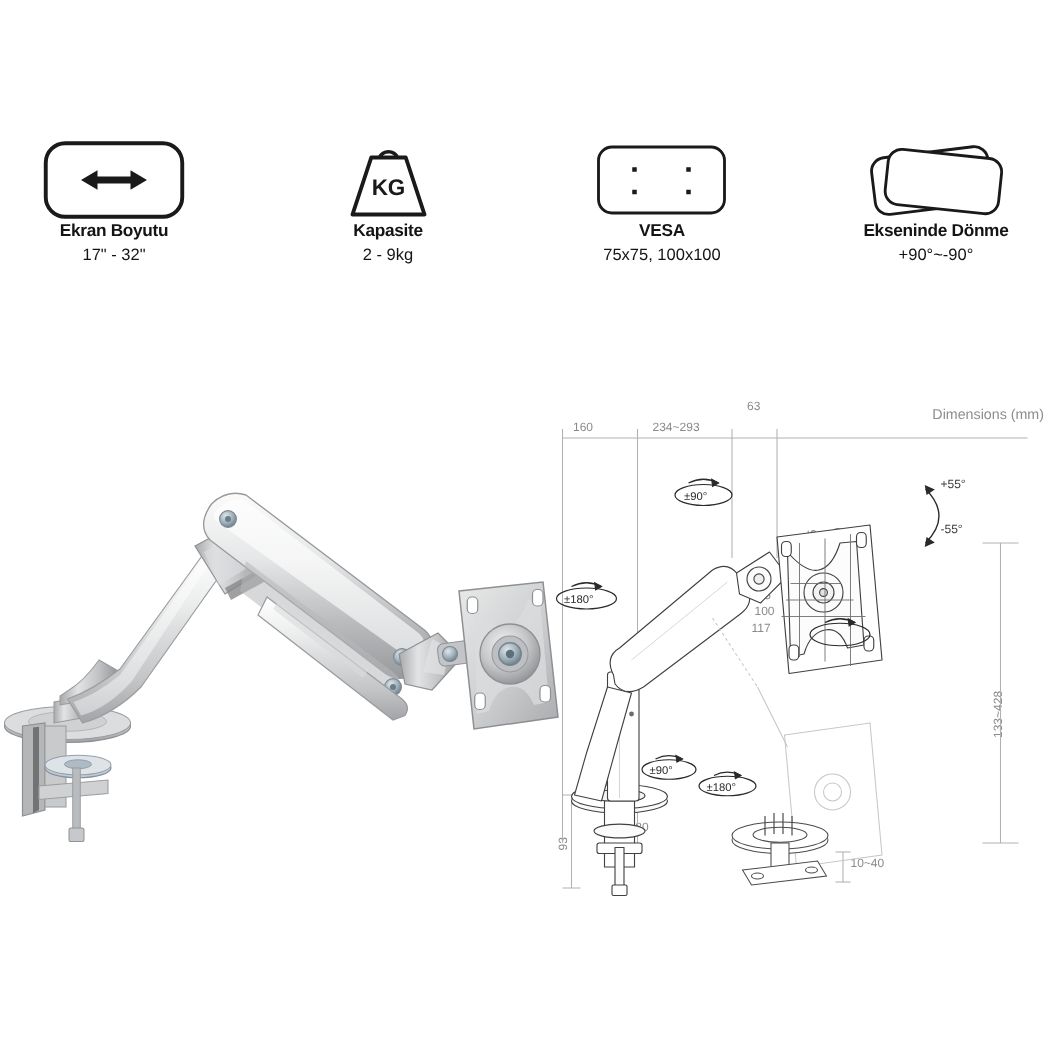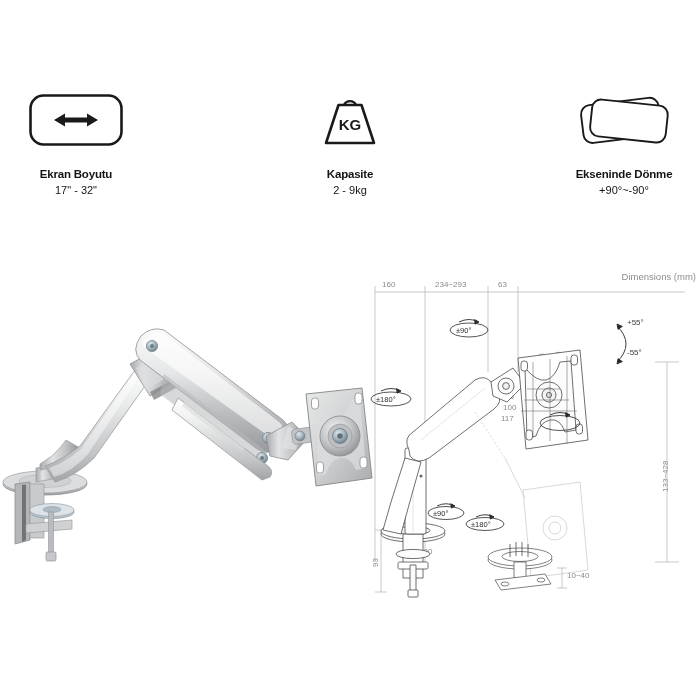--- a/index.html
+++ b/index.html
@@ -37,21 +37,21 @@
   .feature-icon {
     height: 56px;
     display: flex;
     align-items: center;
     justify-content: center;
   }
   .feature-title {
     font-size: 11.5px;
     font-weight: bold;
     letter-spacing: -0.2px;
-    margin-top: 20px;
+    margin-top: 0;
     text-align: center;
     white-space: nowrap;
     color: #141414;
   }
   .feature-value {
     font-size: 11px;
     margin-top: 4px;
     text-align: center;
     white-space: nowrap;
     color: #141414;
@@ -126,20 +126,33 @@
       <svg width="76" height="56" viewBox="0 0 76 56">
         <path d="M32 13 a6.6 6.6 0 0 1 12 0" fill="none" stroke="#1a1a1a" stroke-width="2.4"></path>
         <path d="M26.5 13 L49.5 13 L62 51 L14 51 Z" fill="#ffffff" stroke="#1a1a1a" stroke-width="2.6" stroke-linejoin="round"></path>
         <text x="38" y="38" text-anchor="middle" font-family="Liberation Sans, sans-serif" font-size="15" font-weight="bold" fill="#1a1a1a">KG</text>
       </svg>
     </div>
     <div class="feature-title">Kapasite</div>
     <div class="feature-value">2 - 9kg</div>
   </div>
 
+  <div class="feature-cell">
+    <div class="feature-icon">
+      <svg width="88" height="54" viewBox="0 0 88 54">
+        <rect x="2" y="5" width="84" height="44" rx="9" ry="9" fill="#ffffff" stroke="#1a1a1a" stroke-width="1.9"></rect>
+        <rect x="24.5" y="18.5" width="3" height="3" fill="#1a1a1a"></rect>
+        <rect x="60.5" y="18.5" width="3" height="3" fill="#1a1a1a"></rect>
+        <rect x="24.5" y="33.5" width="3" height="3" fill="#1a1a1a"></rect>
+        <rect x="60.5" y="33.5" width="3" height="3" fill="#1a1a1a"></rect>
+      </svg>
+    </div>
+    <div class="feature-title">VESA</div>
+    <div class="feature-value">75x75, 100x100</div>
+  </div>
 
 
 
   <div class="feature-cell">
     <div class="feature-icon">
       <svg width="98" height="56" viewBox="0 0 98 56">
         <g transform="rotate(-7 49 28)">
           <rect x="7" y="9" width="78" height="38" rx="9" ry="9" fill="#ffffff" stroke="#1a1a1a" stroke-width="1.9"></rect>
         </g>
         <g transform="rotate(6 49 28)">
@@ -275,21 +288,21 @@
     </g>
   </svg>
 </div>
 
 <div id="tech-panel">
 
   <div id="dimensions-caption">Dimensions (mm)</div>
 
   <div class="dim-label" style="left:27px; top:18px;">160</div>
   <div class="dim-label" style="left:80px; top:18px;">234~293</div>
-  <div class="dim-label" style="left:143px; top:18px;">63</div>
+  <div class="dim-label" style="left:143px; top:4px;">63</div>
 
   <div class="dim-label dark" style="left:272px; top:56px;">+55°</div>
   <div class="dim-label dark" style="left:272px; top:86px;">-55°</div>
 
   <div class="dim-label vert" style="left:306px; top:230px;">133~428</div>
 
   <div class="dim-label vert" style="left:16px; top:305px;">93</div>
 
   <div class="dim-label" style="left:55px; top:285px;">10~80</div>
   <div class="dim-label" style="left:212px; top:309px;">10~40</div>

